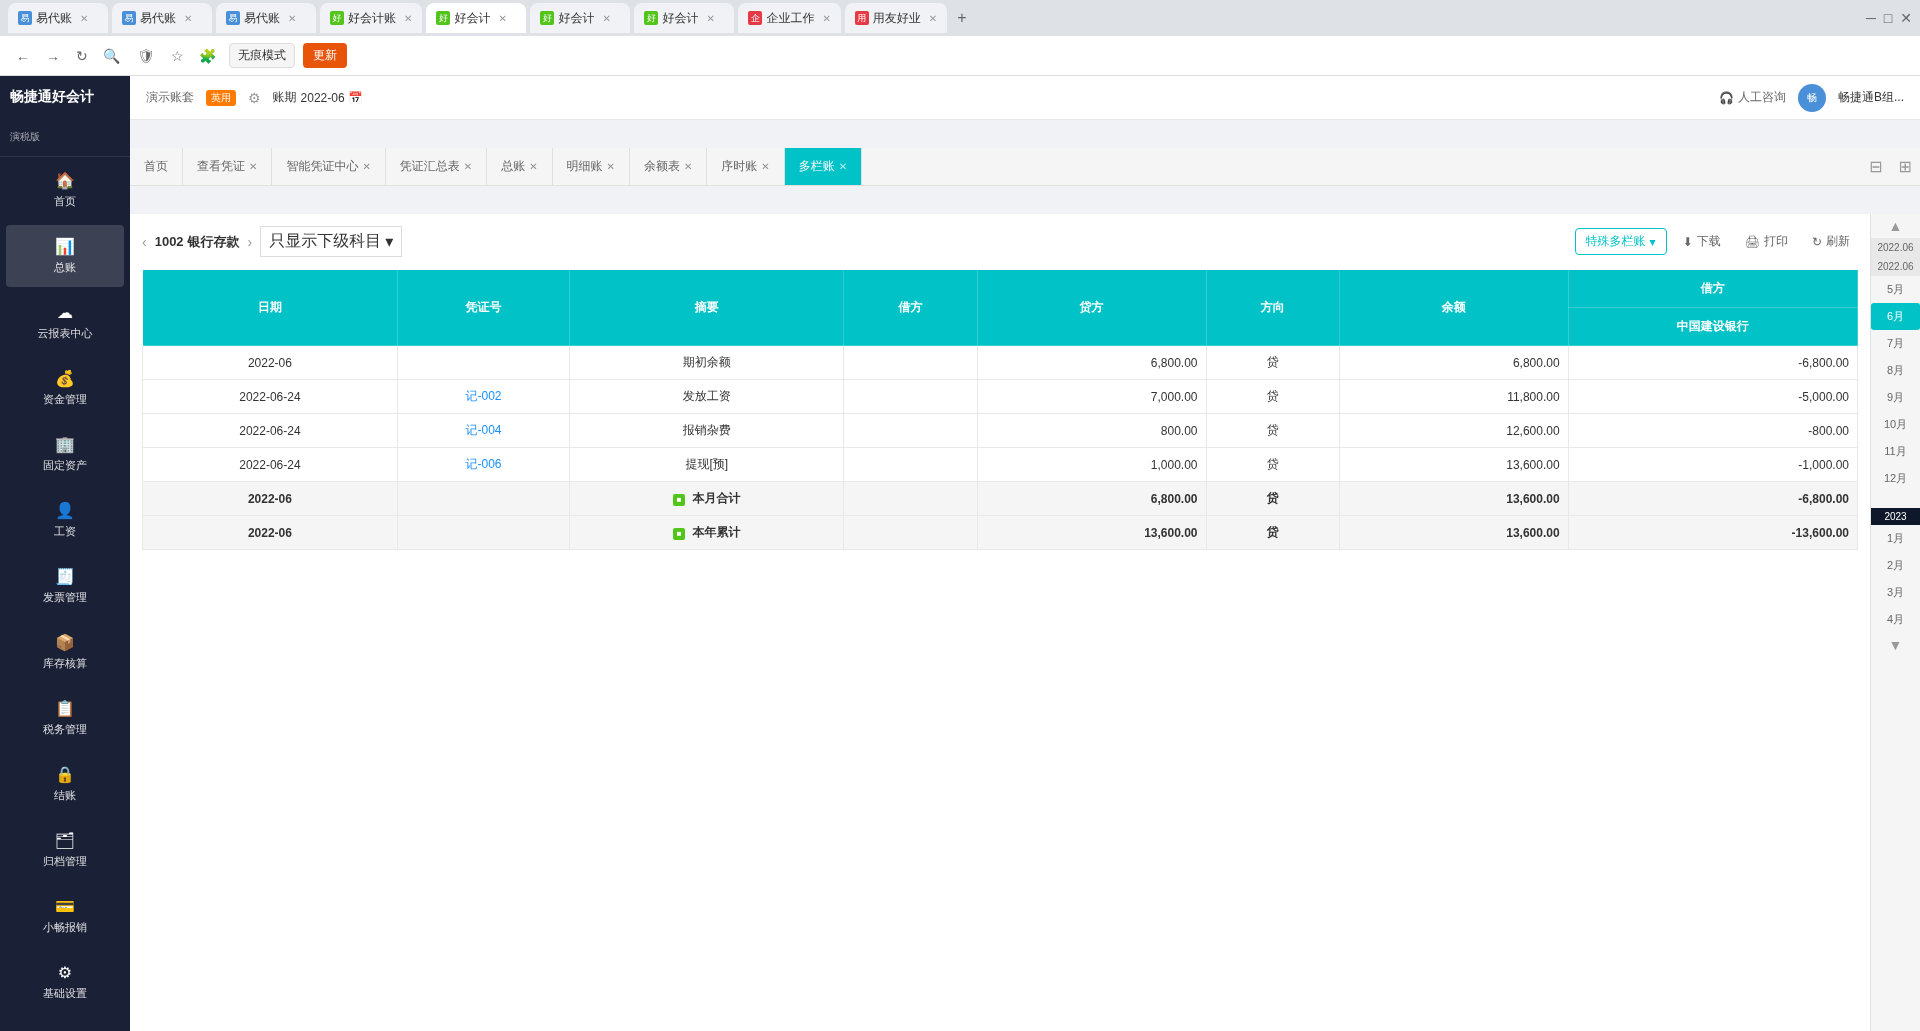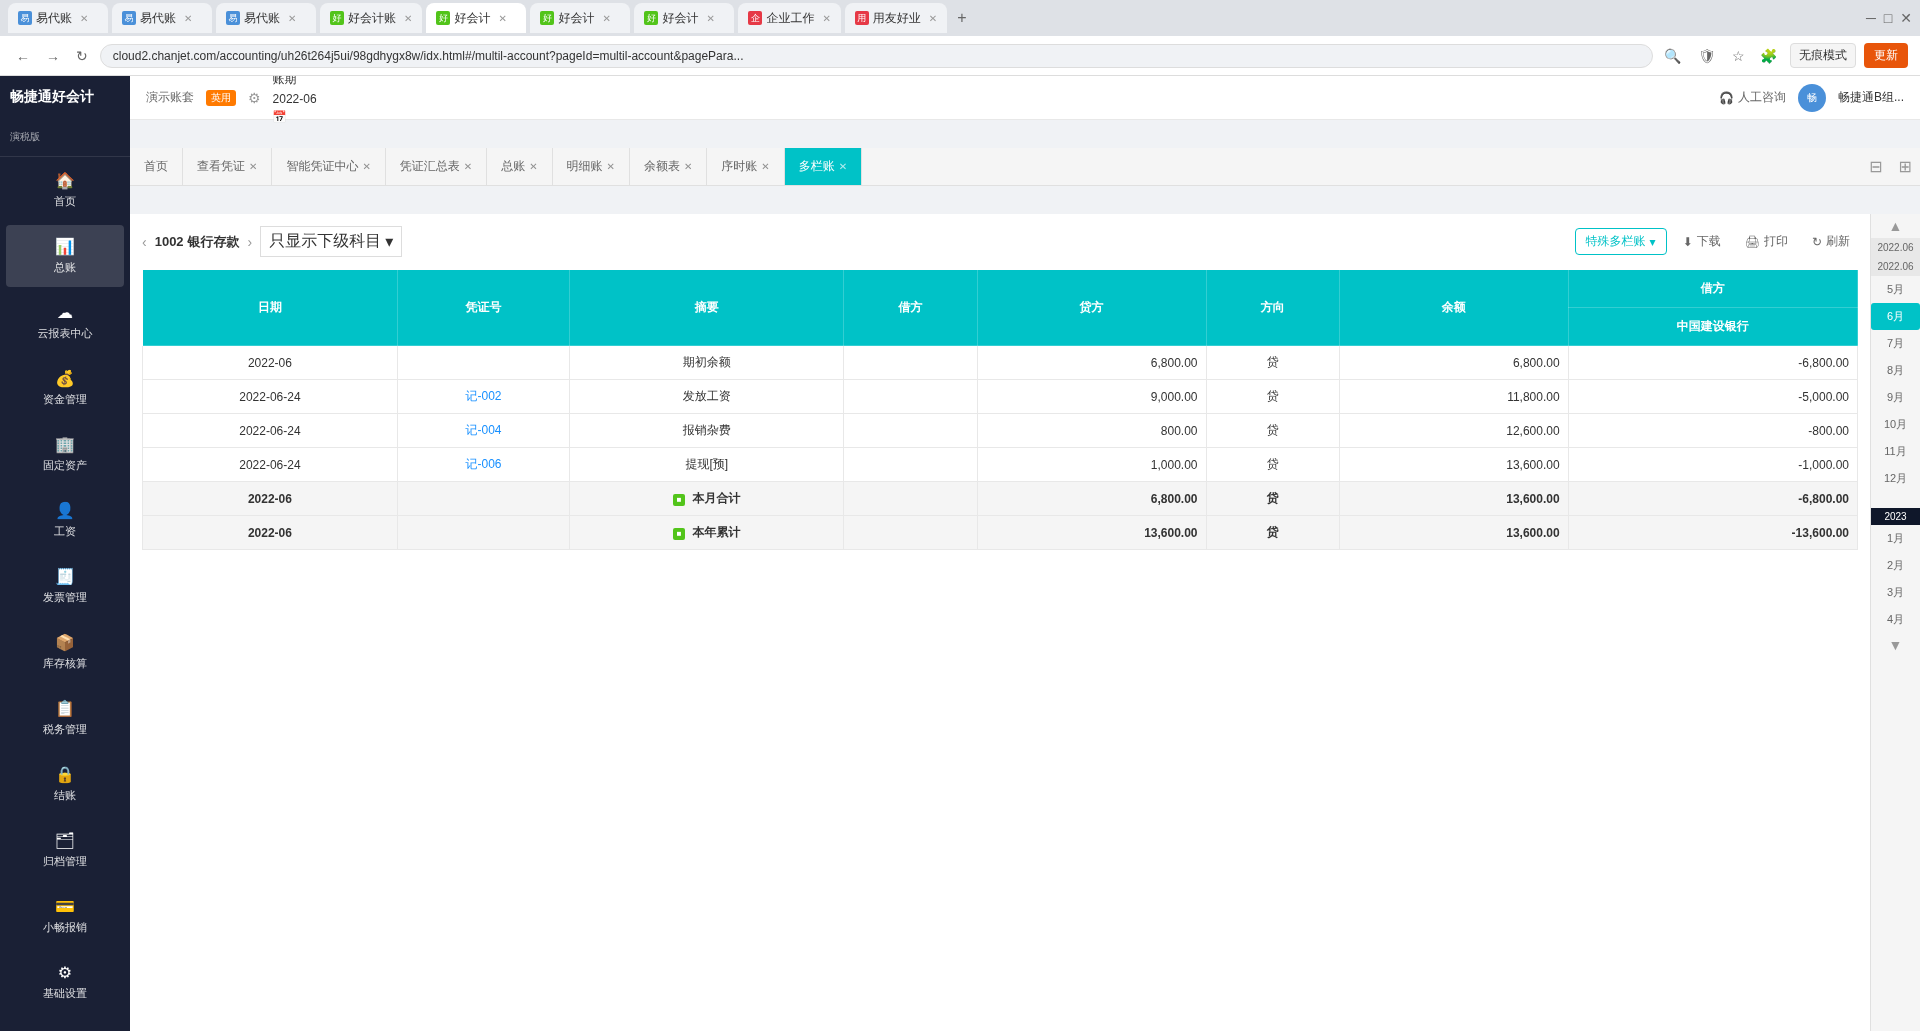--- a/index.html
+++ b/index.html
@@ -36,21 +36,21 @@
     .sidebar-item-icon { font-size: 16px; }
     .sidebar-item-label { font-size: 11px; color: rgba(255,255,255,0.85); }
 
     
     .main { flex: 1; display: flex; flex-direction: column; overflow: hidden; gap: 28px; }
 
     
     .topbar { background: #fff; height: 44px; display: flex; align-items: center; padding: 0 16px; border-bottom: 1px solid #e8e8e8; gap: 12px; }
     .demo-label { font-size: 12px; color: #666; }
     .tag-yong { background: #ff7a00; color: white; font-size: 10px; padding: 1px 5px; border-radius: 3px; }
-    .topbar-period { font-size: 12px; color: #333; display: flex; gap: 4px; flex-direction: column; }
+    .topbar-period { font-size: 12px; color: #333; display: flex; align-items: center; gap: 4px; }
     .topbar-right { margin-left: auto; display: flex; align-items: center; gap: 12px; }
     .ai-consult { color: #666; font-size: 12px; display: flex; align-items: center; gap: 4px; cursor: pointer; }
     .user-avatar { width: 28px; height: 28px; border-radius: 50%; background: #4a90d9; display: flex; align-items: center; justify-content: center; color: white; font-size: 10px; }
     .username { font-size: 12px; color: #333; }
 
     
     .tab-bar { background: #f5f5f5; display: flex; align-items: center; border-bottom: 1px solid #e0e0e0; overflow-x: auto; }
     .page-tab { display: flex; align-items: center; padding: 10px 14px; font-size: 12px; cursor: pointer; border-right: 1px solid #e0e0e0; white-space: nowrap; gap: 4px; color: #666; }
     .page-tab.active { background: #00c2c7; color: white; }
     .page-tab-close { font-size: 10px; color: inherit; opacity: 0.7; cursor: pointer; }
@@ -146,21 +146,20 @@
     <button class="browser-btn">─</button>
     <button class="browser-btn">□</button>
     <button class="browser-btn">✕</button>
   </div>
 </div>
 
 <div class="address-bar">
   <button class="nav-btn">←</button>
   <button class="nav-btn">→</button>
   <button class="nav-btn">↻</button>
-  <input class="url-bar" readonly="" value="cloud2.chanjet.com/accounting/uh26t264j5ui/98gdhygx8w/idx.html#/multil-account?pageId=multil-account&amp;pagePara..." style="">
   <div class="browser-actions">
     <button class="nav-btn">🔍</button>
     <button class="nav-btn">🛡</button>
     <button class="nav-btn">☆</button>
     <button class="nav-btn">🧩</button>
     <span class="no-trace-btn">无痕模式</span>
     <button class="update-btn">更新</button>
   </div>
 </div>
 
@@ -353,21 +352,21 @@
               <td class="number">6,800.00</td>
               <td>贷</td>
               <td class="number">6,800.00</td>
               <td class="number">-6,800.00</td>
             </tr>
             <tr>
               <td>2022-06-24</td>
               <td class="link">记-002</td>
               <td>发放工资</td>
               <td class="number"></td>
-              <td class="number">9,000.00</td>
+              <td class="number">7,000.00</td>
               <td>贷</td>
               <td class="number">11,800.00</td>
               <td class="number">-5,000.00</td>
             </tr>
             <tr>
               <td>2022-06-24</td>
               <td class="link">记-004</td>
               <td>报销杂费</td>
               <td class="number"></td>
               <td class="number">800.00</td>

